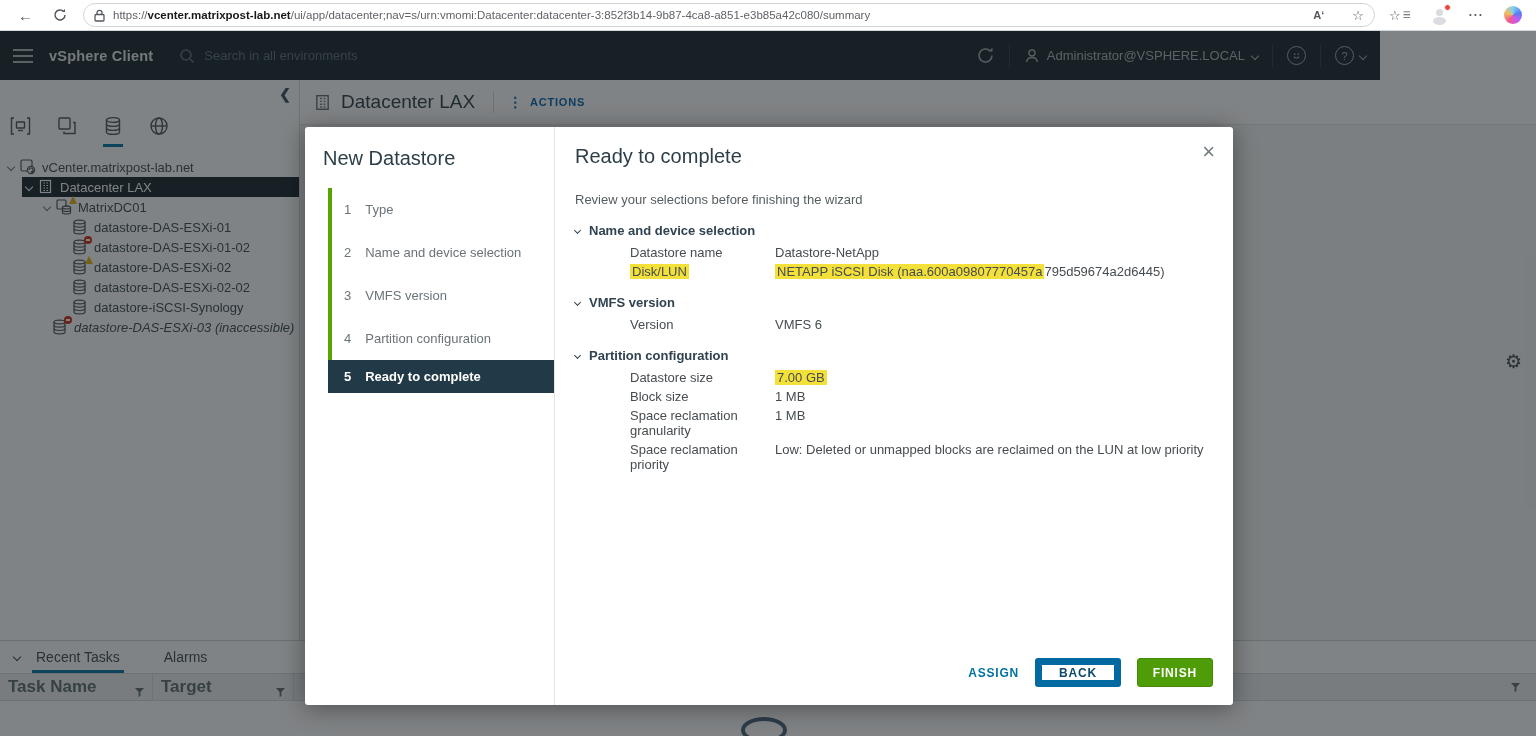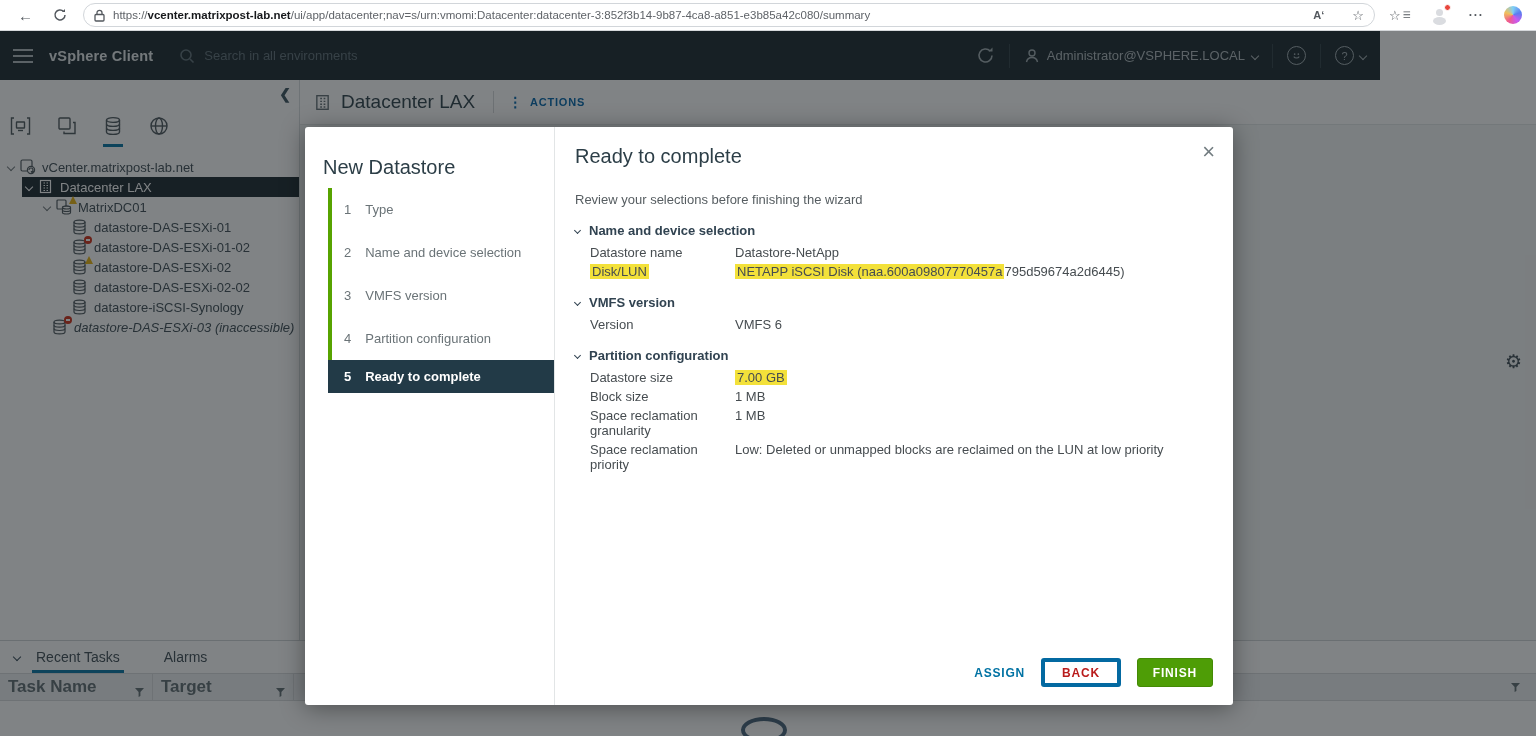--- a/index.html
+++ b/index.html
@@ -86,40 +86,40 @@
   .thsep { width:1px; height:28px; background:#d7dadb; }
   .funnel { width:9px; height:9px; }
   .spin { position:absolute; left:741px; top:717px; width:46px; height:26px; border:4px solid #46637a; border-radius:50%; z-index:1; }
 
   
   .dim { position:absolute; left:0; top:31px; width:1536px; height:705px; background:rgba(24,29,32,0.55); z-index:10; }
 
   
   .modal { position:absolute; left:305px; top:127px; width:928px; height:578px; background:#fff; border-radius:3px; box-shadow:0 3px 24px rgba(0,0,0,.4); z-index:20; display:flex; }
   .m-left { width:250px; border-right:1px solid #e2e5e6; position:relative; }
-  .m-title { font-size:20px; color:#2c3e47; padding:20px 0 0 18px;margin-top:9px; }
+  .m-title { font-size:20px; color:#2c3e47; padding:20px 0 0 18px; }
   .steps { position:absolute; left:23px; top:61px; right:0; }
   .steps-done { border-left:4px solid #57a300; }
   .step { height:43px; display:flex; align-items:center; gap:14px; padding-left:12px; font-size:13px; color:#6a7377; }
   .step-active { height:33px; background:#223a47; color:#fff; font-weight:700; display:flex; align-items:center; gap:14px; padding-left:16px; font-size:13px; }
   .m-right { flex:1; position:relative; padding:18px 24px 0 20px; }
   .m-head { font-size:20px; color:#2c3e47; font-weight:400; }
   .m-close { position:absolute; top:14px; right:18px; font-size:22px; color:#727c80; cursor:pointer; line-height:1; }
   .m-sub { font-size:13px; color:#565d61; margin-top:24px; }
   .sec { margin-top:16px; }
   .sec-head { display:flex; align-items:center; gap:9px; font-size:13px; font-weight:700; color:#314351; cursor:pointer; }
   .sec-head .chev { width:5px; height:5px; }
   .sec-rows { margin:7px 0 0 15px; }
   .srow { display:flex; font-size:13px; color:#464c50; margin-bottom:4px; }
-  .srow .lbl { width:145px; flex:0 0 auto; padding-right:10px; }
+  .srow .lbl { width:145px; flex:0 0 auto; padding-right:10px;margin-left:40px; }
   .srow .val { flex:1; }
   .hl { background:#f3e13a; padding:0 2px; }
   .m-foot { position:absolute; right:20px; bottom:18px; display:flex; align-items:center; gap:16px; }
   .btn-link { color:#0072a3; font-size:12px; font-weight:700; letter-spacing:.8px; background:none; border:none; cursor:pointer; font-family:"Liberation Sans",sans-serif; }
-  .btn-outline { color:#b91c1c; font-size:12px; font-weight:700; letter-spacing:.8px; background:#fff; border:4px solid #0369a1; border-radius:3px; height:29px; padding:0 17px; cursor:pointer; font-family:"Liberation Sans",sans-serif; }
+  .btn-outline { color:#0c4a6e; font-size:12px; font-weight:700; letter-spacing:.8px; background:#fff; border:7px solid #0369a1; border-radius:3px; height:29px; padding:0 17px; cursor:pointer; font-family:"Liberation Sans",sans-serif; }
   .btn-primary { color:#fff; font-size:12px; font-weight:700; letter-spacing:.8px; background:#4e9d06; border:1px solid #448a05; border-radius:3px; height:29px; padding:0 15px; cursor:pointer; font-family:"Liberation Sans",sans-serif; }
   svg { display:block; }
 </style>
 </head>
 <body>
 
 <div id="screen">
 
   <div class="browser">
     <span class="b-ico">←</span>

